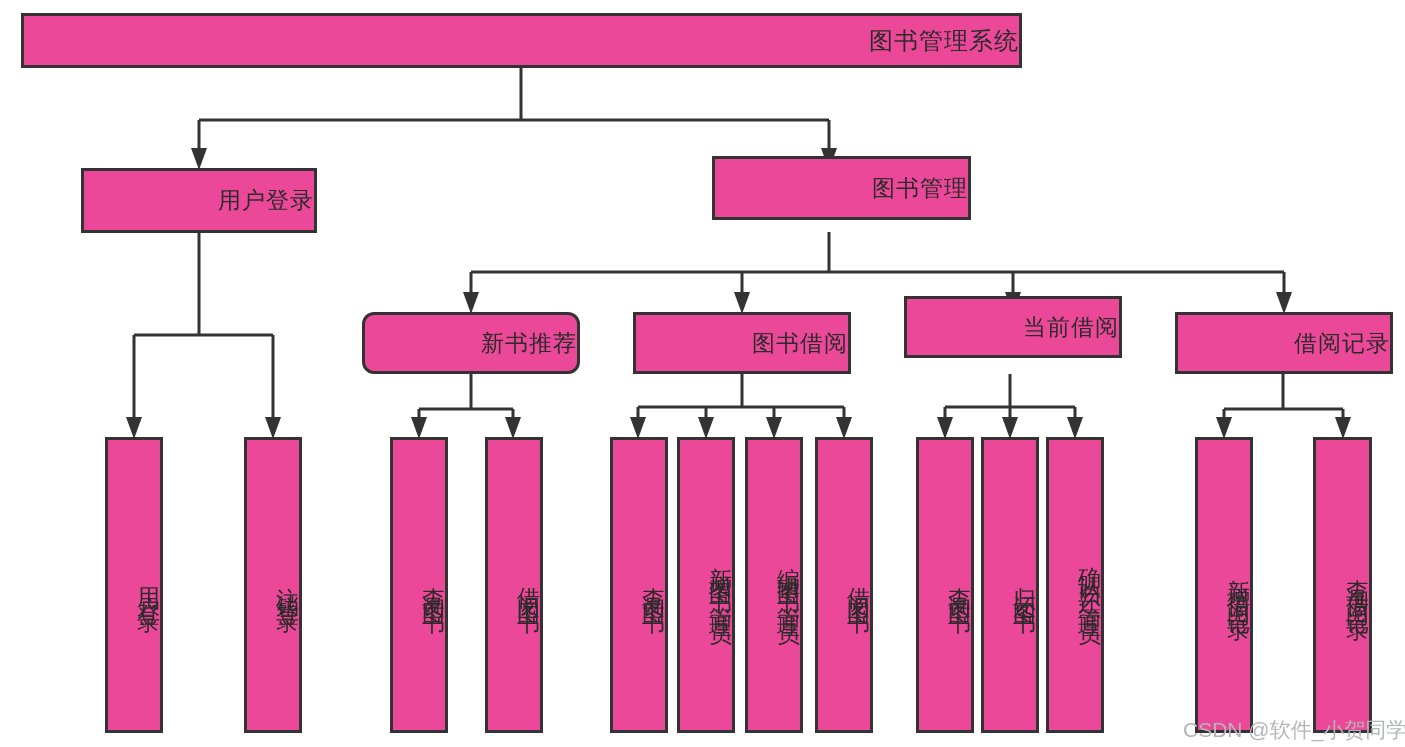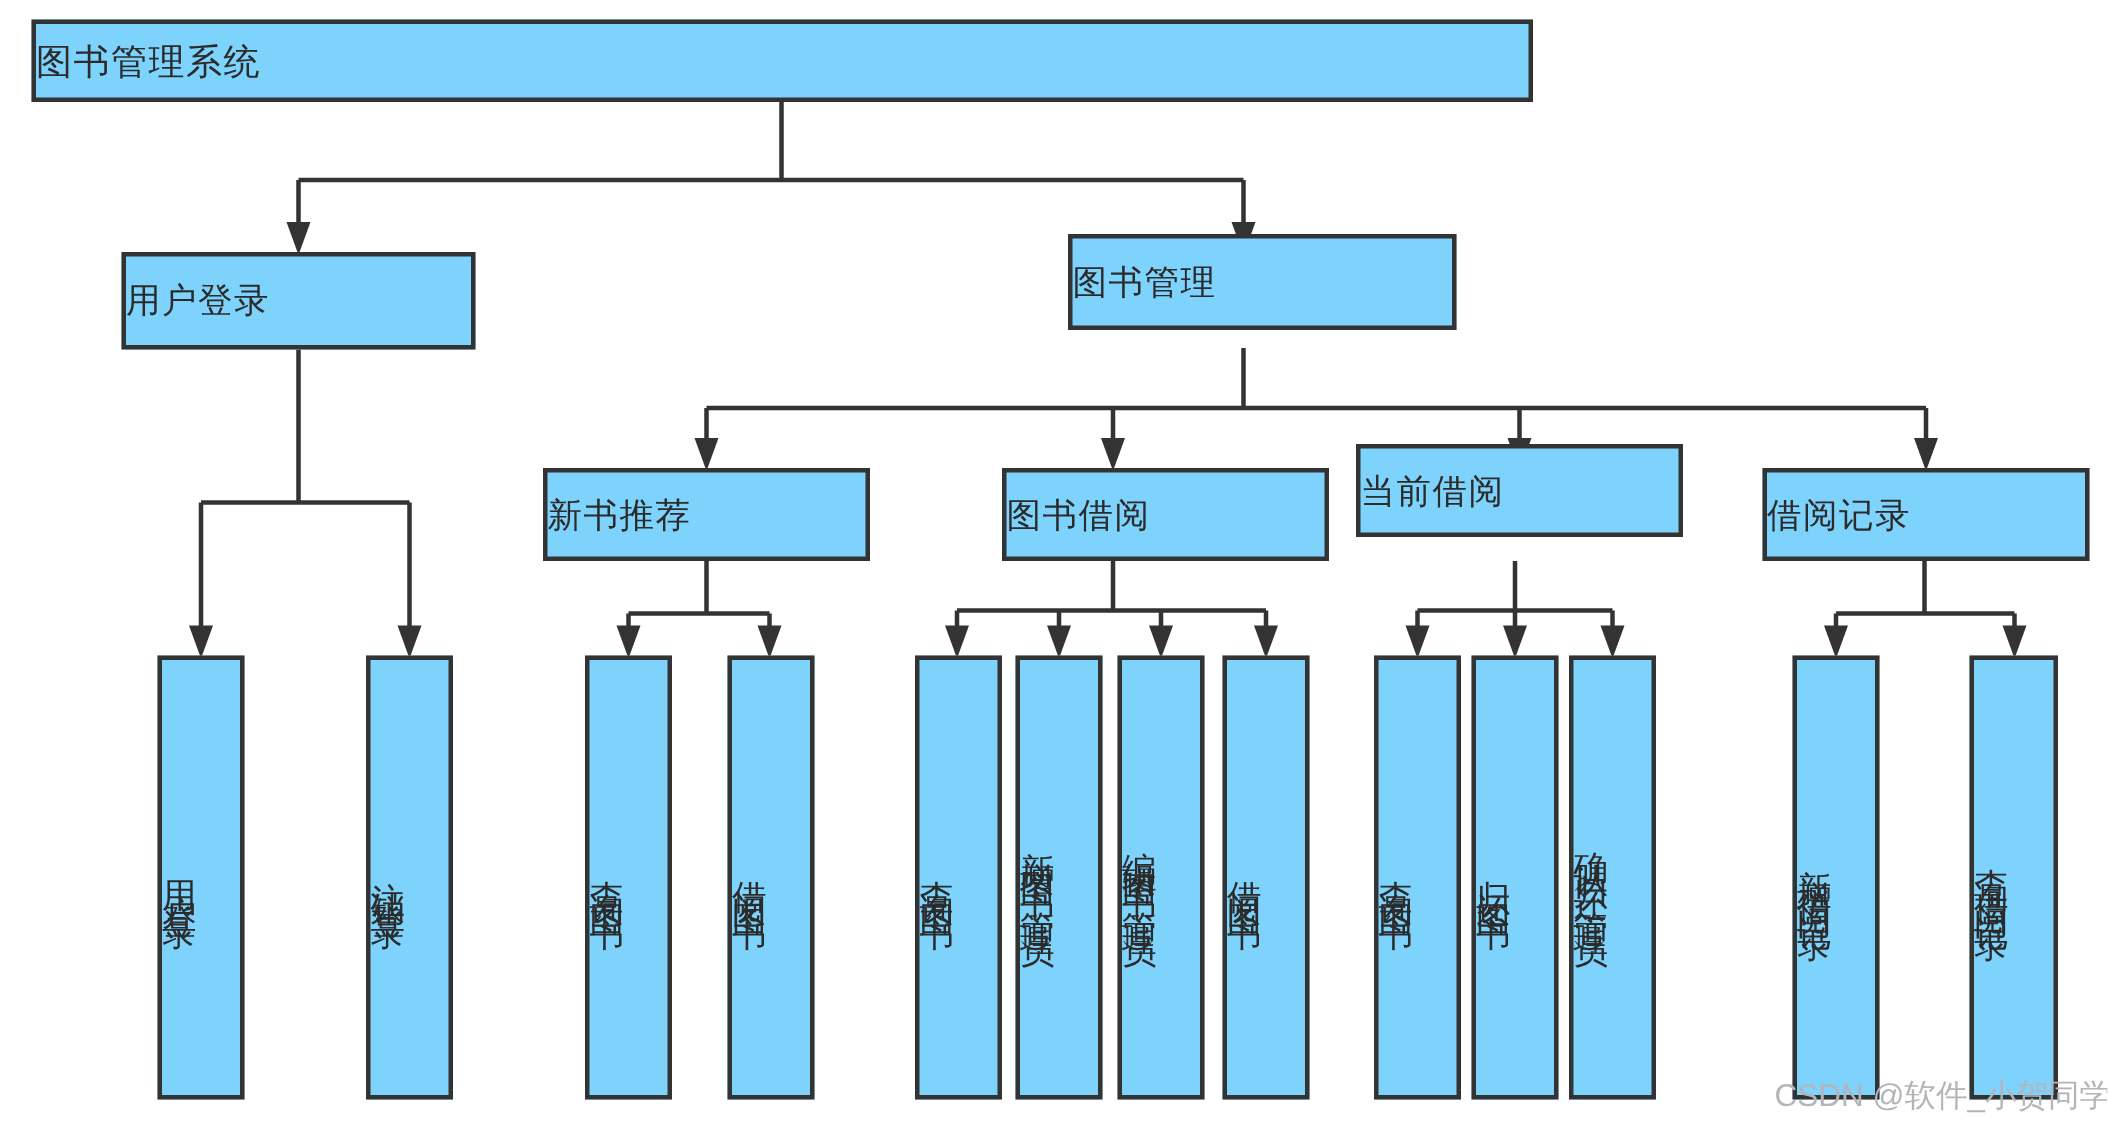--- a/index.html
+++ b/index.html
@@ -13,24 +13,24 @@
   }
   #connectors {
     position: absolute;
     left: 0; top: 0;
     z-index: 1;
   }
   .node {
     position: absolute;
     box-sizing: border-box;
     border: 3px solid #333333;
-    background: #7dd3fc;
+    background: #ec4899;
     display: flex;
     align-items: center;
-    justify-content: flex-start;
+    justify-content: flex-end;
     color: #2b2b2b;
     z-index: 2;
   }
   .hnode span {
     font-size: 23px;
     letter-spacing: 1px;
     white-space: nowrap;
   }
   .root-node span { font-size: 24px; }
   .vnode span {
@@ -102,24 +102,24 @@
     <span>图书管理系统</span>
   </div>
 
   <div class="node hnode" style="left:81px; top:168px; width:236px; height:65px;">
     <span>用户登录</span>
   </div>
   <div class="node hnode" style="left:712px; top:156px; width:259px; height:64px;">
     <span>图书管理</span>
   </div>
 
-  <div class="node hnode" style="left:362px; top:312px; width:218px; height:62px;">
+  <div class="node hnode" style="left:362px; top:312px; width:218px; height:62px;border-radius:12px;">
     <span>新书推荐</span>
   </div>
-  <div class="node hnode" style="left:668px; top:312px; width:218px; height:62px;">
+  <div class="node hnode" style="left:633px; top:312px; width:218px; height:62px;">
     <span>图书借阅</span>
   </div>
   <div class="node hnode" style="left:904px; top:296px; width:218px; height:62px;">
     <span>当前借阅</span>
   </div>
   <div class="node hnode" style="left:1175px; top:312px; width:218px; height:62px;">
     <span>借阅记录</span>
   </div>
 
   <div class="node vnode" style="left:105px; top:437px; width:58px; height:296px;">

